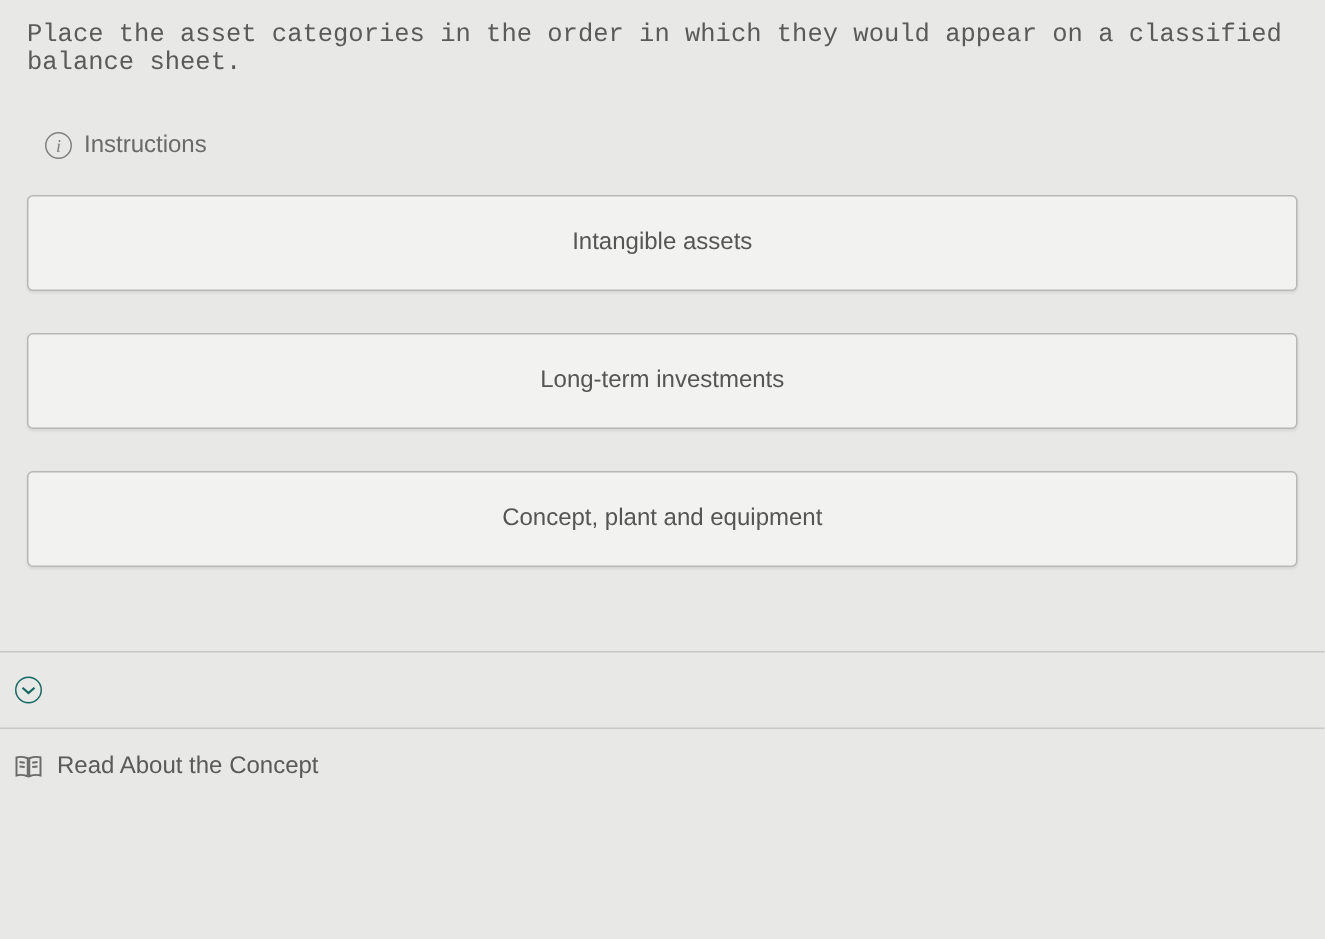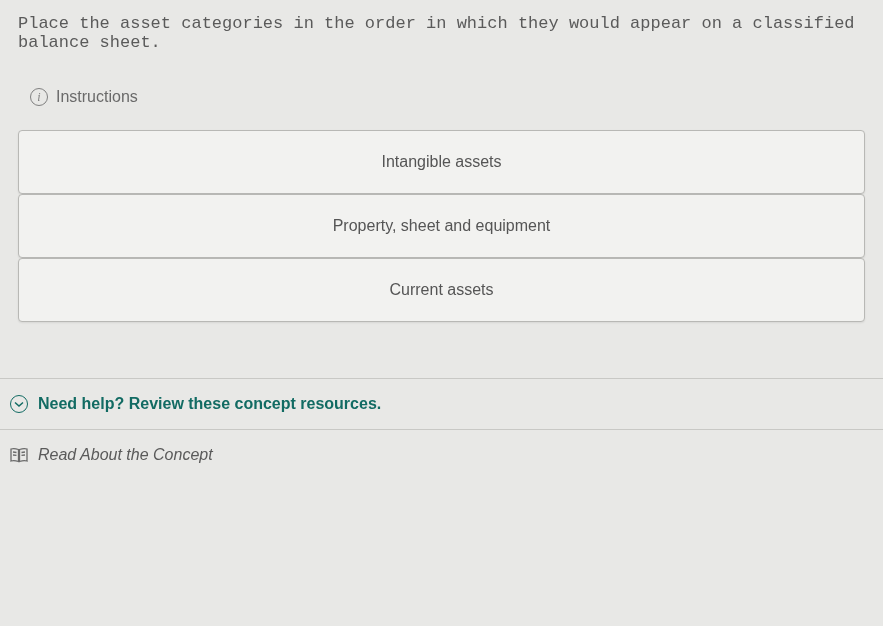--- a/index.html
+++ b/index.html
@@ -47,21 +47,21 @@
       line-height: 1;
     }
     .instructions-label {
       font-size: 16px;
       color: #6a6a6a;
       text-align: right;
     }
     .items-stack {
       display: flex;
       flex-direction: column;
-      gap: 0;
+      gap: 28px;
       margin-bottom: 56px;
     }
     .draggable-item {
       background: #f2f2f0;
       border: 1px solid #b8b8b5;
       border-radius: 4px;
       padding: 22px 12px;
       text-align: center;
       font-size: 16px;
       color: #555;
@@ -115,49 +115,47 @@
       justify-content: center;
       color: #6a6a6a;
     }
     .book-icon svg {
       width: 18px;
       height: 16px;
     }
     .read-label {
       font-size: 16px;
       color: #5a5a5a;
-      font-style: italic;
     }
   </style>
 </head>
 <body>
 
 <div class="container">
   <div class="question-text">Place the asset categories in the order in which they would appear on a classified balance sheet.</div>
 
   <div class="instructions-row">
     <span class="info-icon">i</span>
     <span class="instructions-label">Instructions</span>
   </div>
 
   <div class="items-stack">
     <div class="draggable-item">Intangible assets</div>
-    <div class="draggable-item">Property, sheet and equipment</div>
-    <div class="draggable-item">Current assets</div>
+    <div class="draggable-item">Long-term investments</div>
+    <div class="draggable-item">Concept, plant and equipment</div>
   </div>
 </div>
 
 <div class="help-section">
   <div class="help-header">
     <span class="chevron-icon">
       <svg viewBox="0 0 10 10" fill="none" stroke="currentColor" stroke-width="1.5">
         <path d="M1 3.5 L5 7 L9 3.5"></path>
       </svg>
     </span>
-    <span class="help-title">Need help? Review these concept resources.</span>
   </div>
   <div class="read-about">
     <span class="book-icon">
       <svg viewBox="0 0 18 16" fill="none" stroke="currentColor" stroke-width="1.3">
         <path d="M1 2 C1 2 4 1 8.5 2.5 L8.5 14.5 C4 13 1 14 1 14 Z"></path>
         <path d="M17 2 C17 2 14 1 9.5 2.5 L9.5 14.5 C14 13 17 14 17 14 Z"></path>
         <line x1="3" y1="5" x2="6.5" y2="5.5"></line>
         <line x1="3" y1="8" x2="6.5" y2="8.3"></line>
         <line x1="11.5" y1="5.5" x2="15" y2="5"></line>
         <line x1="11.5" y1="8.3" x2="15" y2="8"></line>

